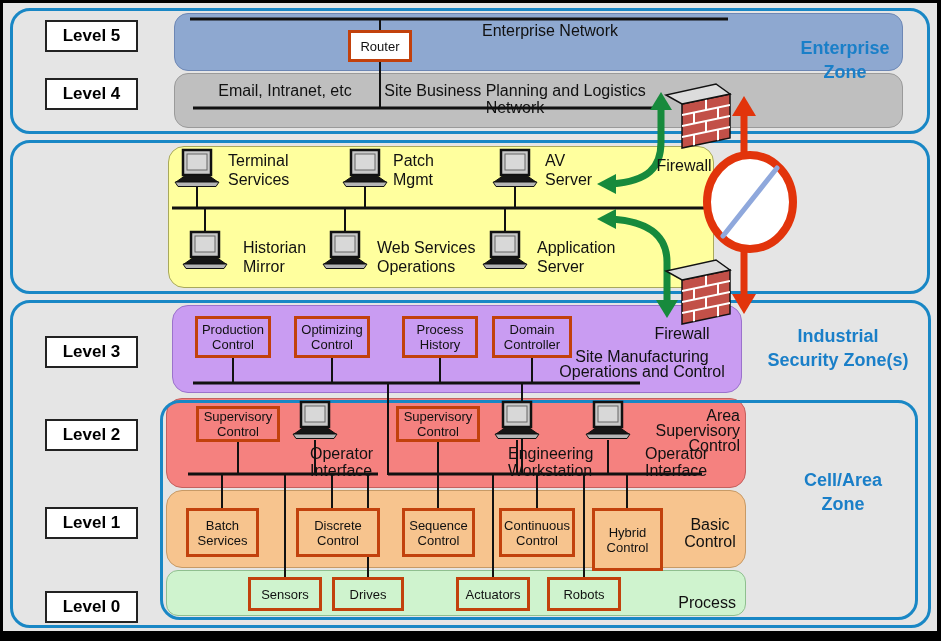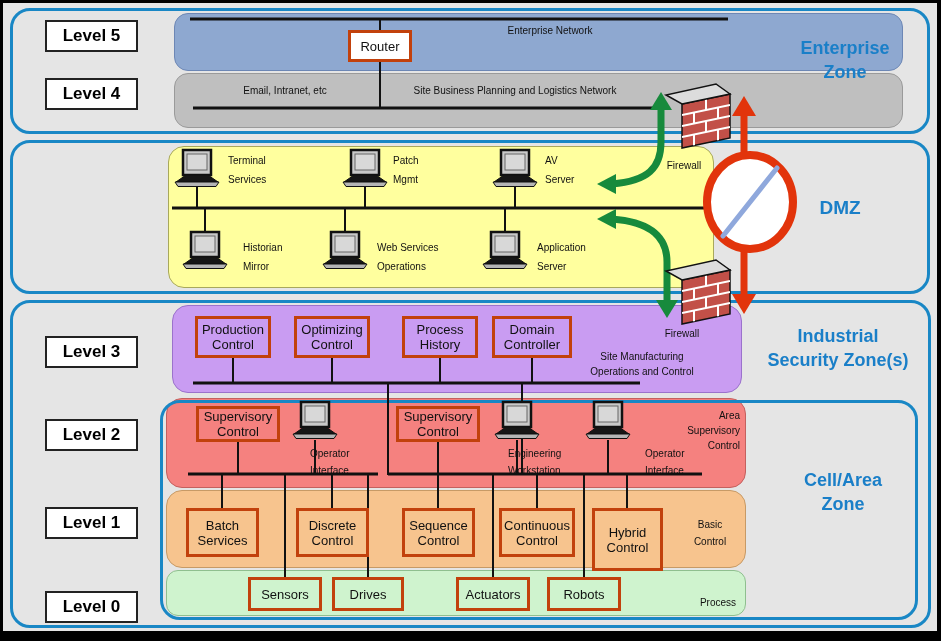--- a/index.html
+++ b/index.html
@@ -5,21 +5,21 @@
   * { margin:0; padding:0; box-sizing:border-box; }
   html,body { background:#fff; }
   #stage {
     position:relative; width:941px; height:641px; background:#e5e5e5;
     font-family:"Liberation Sans", sans-serif; overflow:hidden;
   }
   .bar { position:absolute; background:#000; }
   .band { position:absolute; z-index:1; }
   .zone-border { position:absolute; z-index:2; border:3px solid #1987C5; border-radius:20px; background:transparent; }
   #overlay { position:absolute; left:0; top:0; z-index:3; }
-  .txt { position:absolute; z-index:4; color:#111; font-size:10px; line-height:17px; white-space:pre-line; }
+  .txt { position:absolute; z-index:4; color:#111; font-size:16px; line-height:17px; white-space:pre-line; }
   .box {
     position:absolute; z-index:4; border:3px solid #c2410c; color:#111;
     font-size:13px; line-height:15px; text-align:center; white-space:pre-line;
     display:flex; align-items:center; justify-content:center;
   }
   .lvl {
     position:absolute; z-index:4; width:93px; height:32px; background:#fff;
     border:2px solid #222; color:#000; font-weight:bold; font-size:17px;
     display:flex; align-items:center; justify-content:center;
   }
@@ -164,21 +164,20 @@
 
   <div class="lvl" style="left:45px;top:20px">Level 5</div>
   <div class="lvl" style="left:45px;top:78px">Level 4</div>
   <div class="lvl" style="left:45px;top:336px">Level 3</div>
   <div class="lvl" style="left:45px;top:419px">Level 2</div>
   <div class="lvl" style="left:45px;top:507px">Level 1</div>
   <div class="lvl" style="left:45px;top:591px">Level 0</div>
 
   <div class="zname" style="left:770px;top:36px;width:150px">Enterprise
 Zone</div>
-  <div class="zname" style="left:770px;top:196px;width:140px;font-size:19px">DMZ</div>
   <div class="zname" style="left:745px;top:324px;width:186px">Industrial
 Security Zone(s)</div>
   <div class="zname" style="left:763px;top:468px;width:160px">Cell/Area
 Zone</div>
 
   <div class="txt" style="left:460px;top:22px;width:180px;text-align:center">Enterprise Network</div>
   <div class="box" style="left:348px;top:30px;width:64px;height:32px;background:#fff">Router</div>
   <div class="txt" style="left:210px;top:82px;width:150px;text-align:center">Email, Intranet, etc</div>
   <div class="txt" style="left:370px;top:82px;width:290px;text-align:center">Site Business Planning and Logistics Network</div>
 
@@ -218,21 +217,21 @@
   <div class="txt" style="left:508px;top:445px;width:95px">Engineering
 Workstation</div>
   <div class="txt" style="left:645px;top:445px;width:80px">Operator
 Interface</div>
   <div class="txt" style="left:640px;top:408px;width:100px;line-height:15px;text-align:right">Area
 Supervisory
 Control</div>
 
   <div class="box" style="left:186px;top:508px;width:73px;height:49px;background:#F7C48E">Batch
 Services</div>
-  <div class="box" style="left:296px;top:508px;width:73px;height:49px;background:#F7C48E">Discrete
+  <div class="box" style="left:296px;top:508px;width:84px;height:49px;background:#F7C48E">Discrete
 Control</div>
   <div class="box" style="left:402px;top:508px;width:73px;height:49px;background:#F7C48E">Sequence
 Control</div>
   <div class="box" style="left:499px;top:508px;width:76px;height:49px;background:#F7C48E">Continuous
 Control</div>
   <div class="box" style="left:592px;top:508px;width:71px;height:63px;background:#F7C48E">Hybrid
 Control</div>
   <div class="txt cap" style="left:672px;top:516px;width:76px">Basic
 Control</div>
 

